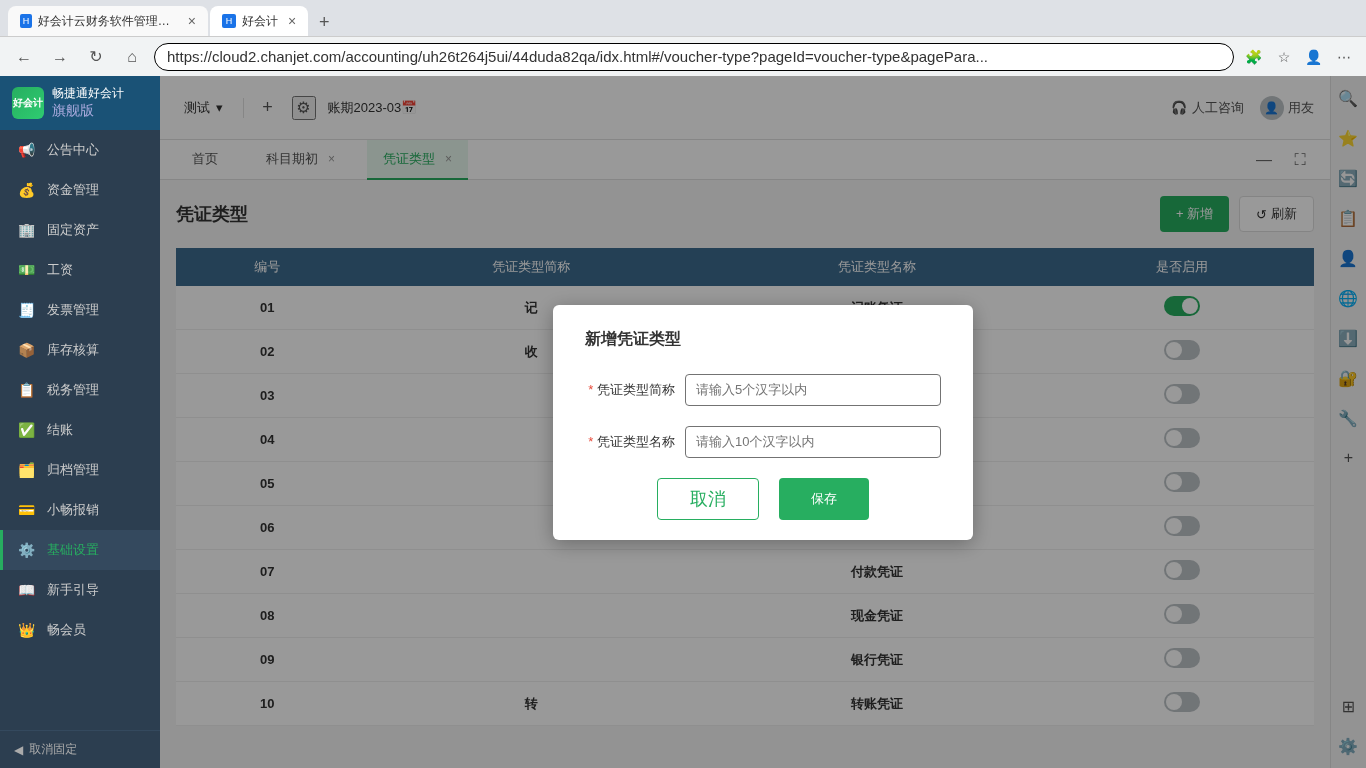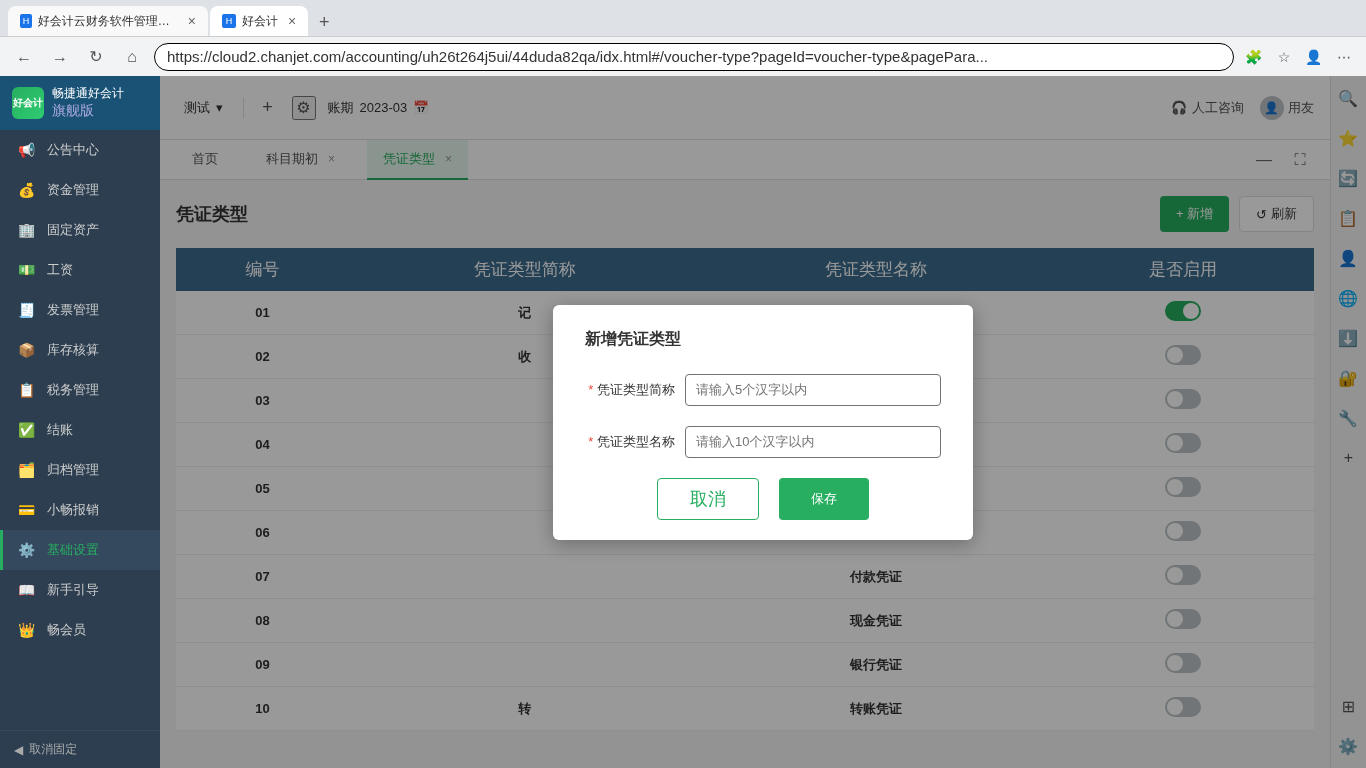--- a/index.html
+++ b/index.html
@@ -39,21 +39,21 @@
 
     
     .main-content { flex: 1; display: flex; flex-direction: column; background: #f5f5f5; overflow: hidden; }
 
     
     .app-header { background: #fff; border-bottom: 1px solid #e0e0e0; display: flex; align-items: center; padding: 0 16px; height: 64px; gap: 12px; }
     .workspace-selector { display: flex; align-items: center; gap: 6px; cursor: pointer; font-size: 13px; color: #333; padding: 4px 8px; border-radius: 4px; }
     .header-divider { width: 1px; height: 20px; background: #e0e0e0; }
     .header-add-btn { width: 24px; height: 24px; border-radius: 50%; background: transparent; border: none; cursor: pointer; font-size: 18px; color: #555; display: flex; align-items: center; justify-content: center; }
     .header-settings-btn { width: 24px; height: 24px; cursor: pointer; font-size: 16px; color: #555; display: flex; align-items: center; justify-content: center; }
-    .header-period { display: flex; align-items: center; gap: 6px; font-size: 13px; color: #333; }
+    .header-period { display: flex; align-items: center; gap: 0; font-size: 13px; color: #333; }
     .header-right { margin-left: auto; display: flex; align-items: center; gap: 16px; }
     .support-btn { display: flex; align-items: center; gap: 4px; font-size: 13px; color: #555; cursor: pointer; }
     .user-btn { display: flex; align-items: center; gap: 4px; font-size: 13px; color: #555; cursor: pointer; }
     .user-avatar { width: 24px; height: 24px; border-radius: 50%; background: #bdc3c7; display: flex; align-items: center; justify-content: center; font-size: 12px; }
 
     
     .page-tabs { background: #fff; border-bottom: 1px solid #e0e0e0; display: flex; align-items: center; padding: 0 16px; height: 40px; gap: 16px; position: relative; }
     .page-tab { display: flex; align-items: center; padding: 0 16px; height: 40px; font-size: 13px; color: #555; cursor: pointer; border-bottom: 2px solid transparent; gap: 6px; }
     .page-tab.active { color: #27ae60; border-bottom-color: #27ae60; background: #e8f8ee; }
     .page-tab-close { font-size: 12px; color: #999; cursor: pointer; margin-left: 4px; }
@@ -66,21 +66,21 @@
     
     .page-header { display: flex; align-items: center; justify-content: space-between; margin-bottom: 16px; }
     .page-title { font-size: 18px; font-weight: bold; color: #333; }
     .page-actions { display: flex; gap: 10px; }
     .btn-primary { background: #27ae60; color: #fff; border: none; padding: 8px 16px; border-radius: 4px; cursor: pointer; font-size: 13px; display: flex; align-items: center; gap: 4px; }
     .btn-refresh { background: transparent; color: #333; border: 1px solid #ddd; padding: 8px 16px; border-radius: 4px; cursor: pointer; font-size: 13px; display: flex; align-items: center; gap: 4px; background: #fff; }
 
     
     .data-table { width: 100%; border-collapse: collapse; background: #fff; }
     .data-table thead tr { background: #3d6b8e; color: #fff; }
-    .data-table thead th { padding: 10px 16px; font-size: 17px; font-weight: normal; text-align: center; margin-left: 42px; }
+    .data-table thead th { padding: 10px 16px; font-size: 13px; font-weight: normal; text-align: center; margin-left: 42px; }
     .data-table tbody tr { border-bottom: 1px solid #eee; }
     .data-table tbody td { padding: 10px 16px; text-align: center; color: #333; font-size: 13px; font-weight: bold; }
 
     
     .toggle { width: 36px; height: 20px; border-radius: 10px; display: inline-block; position: relative; cursor: pointer; }
     .toggle.on { background: #27ae60; }
     .toggle.off { background: #bdc3c7; }
     .toggle::after { content: ''; position: absolute; width: 16px; height: 16px; border-radius: 50%; background: #fff; top: 2px; transition: left 0.2s; }
     .toggle.on::after { left: 18px; }
     .toggle.off::after { left: 2px; }

